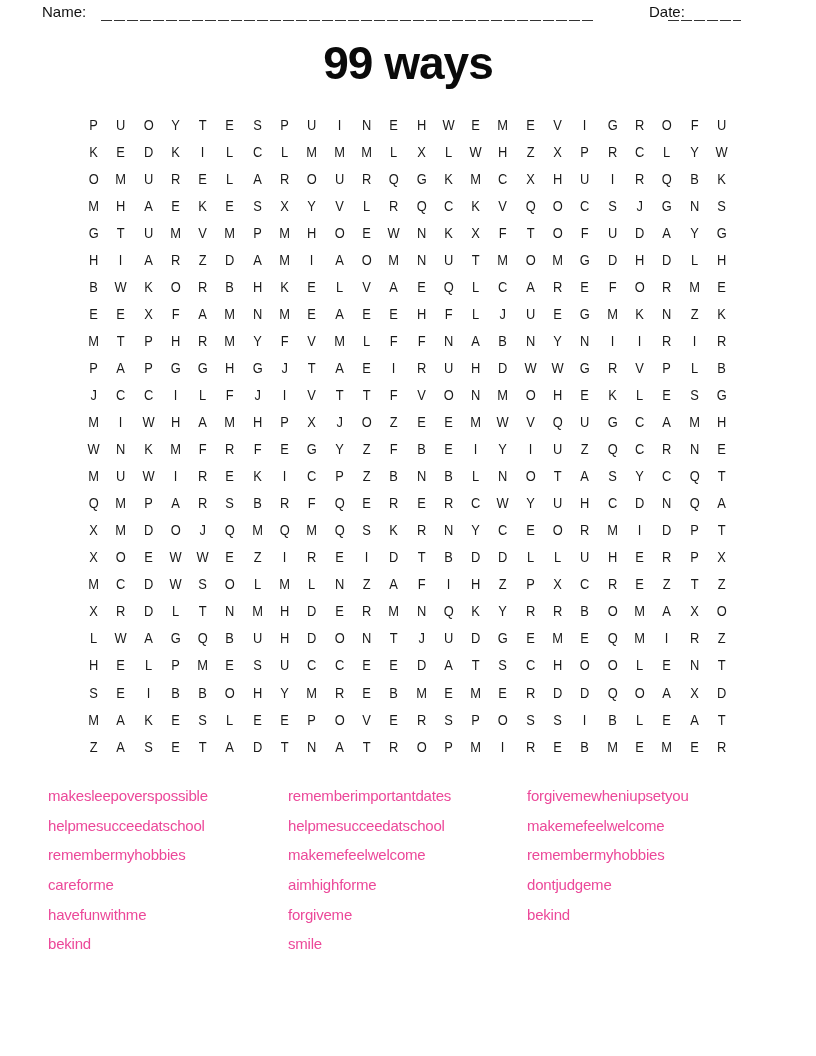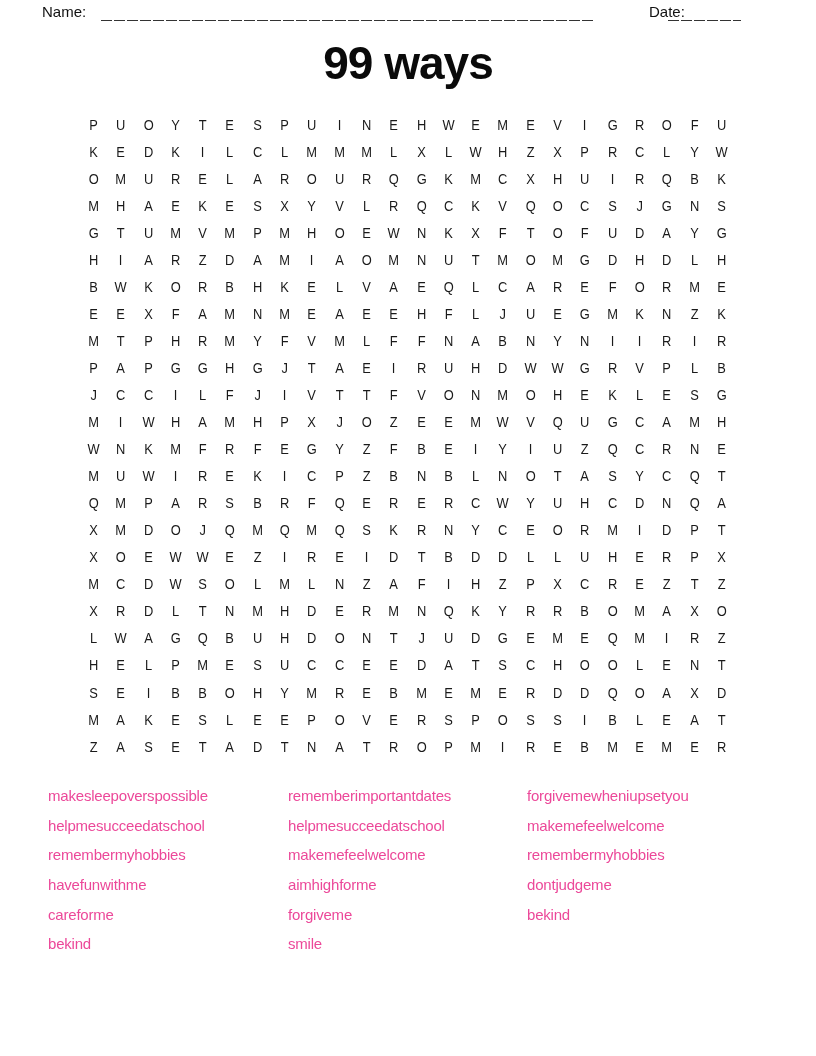--- a/index.html
+++ b/index.html
@@ -642,22 +642,22 @@
       <span class="cell">M</span>
       <span class="cell">E</span>
       <span class="cell">R</span>
     </div>
 
   <div class="words" id="word-list">
       <div class="word-col">
         <div class="word">makesleepoverspossible</div>
         <div class="word">helpmesucceedatschool</div>
         <div class="word">remembermyhobbies</div>
+        <div class="word">careforme</div>
         <div class="word">havefunwithme</div>
-        <div class="word">careforme</div>
         <div class="word">bekind</div>
       </div>
       <div class="word-col">
         <div class="word">rememberimportantdates</div>
         <div class="word">helpmesucceedatschool</div>
         <div class="word">makemefeelwelcome</div>
         <div class="word">aimhighforme</div>
         <div class="word">forgiveme</div>
         <div class="word">smile</div>
       </div>

